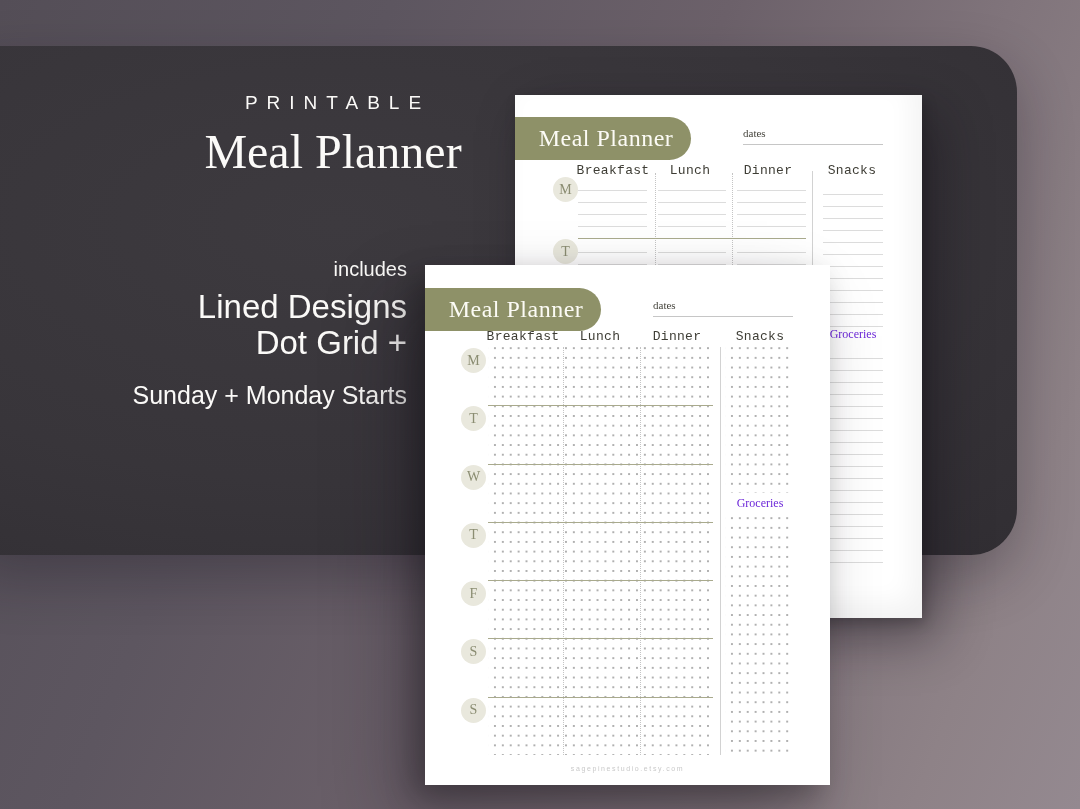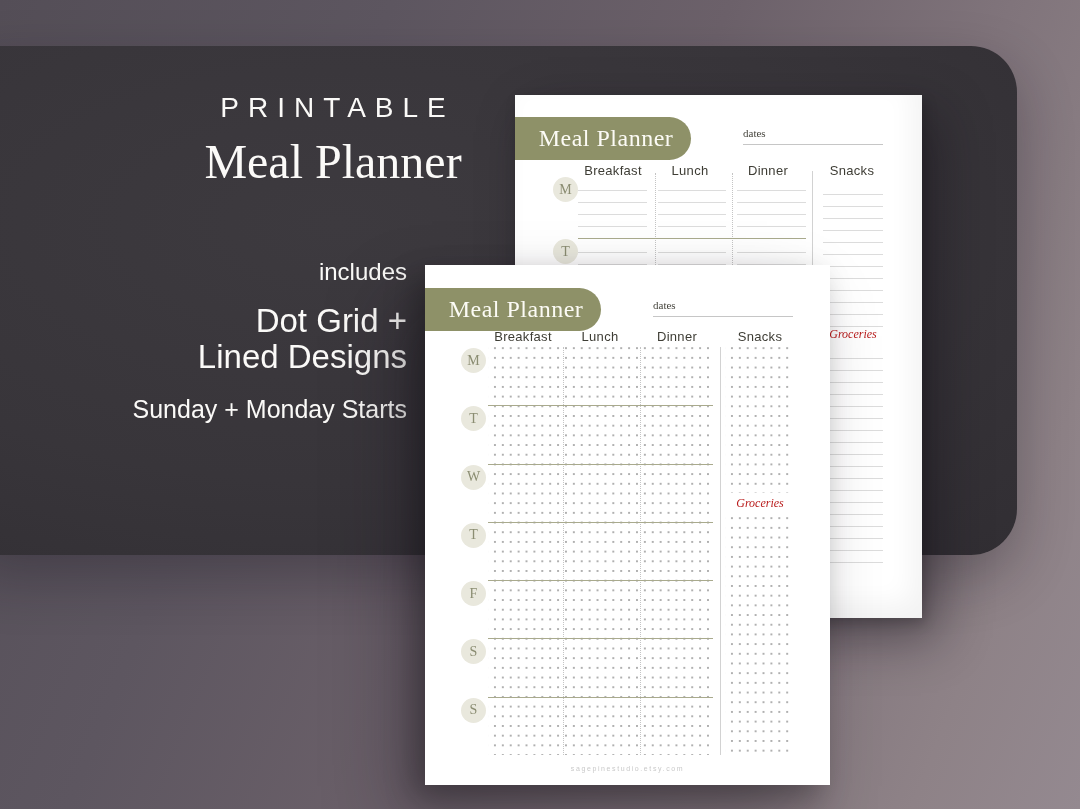--- a/index.html
+++ b/index.html
@@ -8,26 +8,26 @@
     font-family:"Liberation Sans",sans-serif;}
 
   
   .chalkboard{position:absolute;left:-30px;top:46px;width:1047px;height:509px;
     border-radius:0 46px 46px 0;
     background:radial-gradient(ellipse at 35% 35%, #3d3a3f 0%, #38353a 55%, #312e33 100%);
     box-shadow:0 22px 55px rgba(20,15,25,0.30);}
 
   
   .promo-title{position:absolute;left:133px;top:92px;width:400px;text-align:center;color:#fbfaf8;}
-  .eyebrow{font-size:28px;letter-spacing:9px;text-indent:9px;font-weight:400;margin-bottom:11px;}
+  .eyebrow{font-size:19px;letter-spacing:9px;text-indent:9px;font-weight:400;margin-bottom:11px;}
   .title-l1{font-family:"Liberation Serif","DejaVu Serif",serif;font-size:55px;line-height:1.0;}
   .title-l2{font-family:"Liberation Serif","DejaVu Serif",serif;font-size:48px;line-height:1.12;}
 
   .promo-features{position:absolute;left:7px;top:258px;width:400px;text-align:right;color:#fbfaf8;}
-  .feat-includes{font-size:24px;margin-bottom:17px;}
+  .feat-includes{font-size:20px;margin-bottom:8px;}
   .feat-big{font-size:33px;line-height:1.1;}
   .feat-med{font-size:25px;margin-top:15px;}
   .feat-med:last-child{margin-top:19px;}
 
   
   .paper{position:absolute;background:#ffffff;}
   .paper-back{left:515px;top:95px;width:407px;height:523px;
     box-shadow:16px 20px 48px rgba(20,15,25,0.45), 3px 5px 12px rgba(0,0,0,0.20), inset -10px -14px 26px rgba(0,0,0,0.05);}
   .paper-front{left:425px;top:265px;width:405px;height:520px;
     box-shadow:-10px 12px 28px rgba(0,0,0,0.28), -28px 36px 70px rgba(25,20,30,0.32);}
@@ -38,21 +38,21 @@
   .paper-front .pill{top:23px;}
   .pill-text{font-family:"Liberation Serif","DejaVu Serif",serif;font-size:24px;color:#fcfbf5;letter-spacing:0.5px;padding-left:6px;}
 
   .dates{position:absolute;left:228px;width:140px;border-bottom:1px solid #c6c6c6;padding-bottom:3px;}
   .paper-back .dates{top:28px;}
   .paper-front .dates{top:30px;}
   .dates-label{font-family:"Liberation Serif","DejaVu Serif",serif;font-size:11px;color:#46453d;}
 
   .col-headers{position:absolute;inset:0;pointer-events:none;}
   .col-header{position:absolute;transform:translateX(-50%);
-    font-family:Liberation Sans, sans-serif;font-size:13px;color:#3e3d35;letter-spacing:0.3px;white-space:nowrap;}
+    font-family:Liberation Mono, monospace;font-size:13px;color:#3e3d35;letter-spacing:0.3px;white-space:nowrap;}
   .paper-back .col-header{top:68px;}
   .paper-front .col-header{top:64px;}
   .paper-back .snacks-header{left:337px;}
   .paper-front .snacks-header{left:335px;}
 
   .day-circle{position:absolute;width:25px;height:25px;border-radius:50%;background:#e9e8dd;
     display:flex;align-items:center;justify-content:center;
     font-family:"Liberation Serif","DejaVu Serif",serif;font-size:14px;color:#8b8d72;}
 
   .hsep{position:absolute;height:1px;background:#a9aa8d;}
@@ -72,43 +72,43 @@
   .brow{position:absolute;left:63px;width:228px;height:60px;display:flex;gap:11px;}
   .bcol{flex:1;}
 
   .snacks-block{position:absolute;}
   .paper-back .snacks-top{left:308px;top:88px;width:60px;height:150px;}
   .paper-back .snacks-bottom{left:308px;top:252px;width:60px;height:220px;}
   .paper-front .snacks-top{left:300px;top:82px;width:66px;height:146px;}
   .paper-front .snacks-bottom{left:300px;top:252px;width:66px;height:238px;}
 
   .groceries-label{position:absolute;transform:translateX(-50%);
-    font-family:"Liberation Serif","DejaVu Serif",serif;font-size:12px;color:#b91c1c;font-style:italic;}
+    font-family:"Liberation Serif","DejaVu Serif",serif;font-size:12px;color:#6d28d9;}
   .paper-back .groceries-label{left:338px;top:232px;}
   .paper-front .groceries-label{left:335px;top:231px;}
 
   .watermark{position:absolute;left:0;top:500px;width:100%;text-align:center;
     font-size:7px;letter-spacing:1.6px;color:#c9c9c9;}
 </style>
 </head>
 <body>
 
 <div class="scene">
 
   <div class="chalkboard"></div>
 
   <div class="promo-title">
     <div class="eyebrow">PRINTABLE</div>
     <div class="title-l2">Meal Planner</div>
   </div>
 
   <div class="promo-features">
     <div class="feat-includes">includes</div>
+    <div class="feat-big">Lined Designs</div>
     <div class="feat-big">Dot Grid +</div>
-    <div class="feat-big">Lined Designs</div>
     <div class="feat-med">Sunday + Monday Starts</div>
   </div>
 
   <div class="paper paper-back">
     <div class="pill">
       <span class="pill-text">Meal Planner</span>
     </div>
     <div class="dates">
       <span class="dates-label">dates</span>
     </div>

